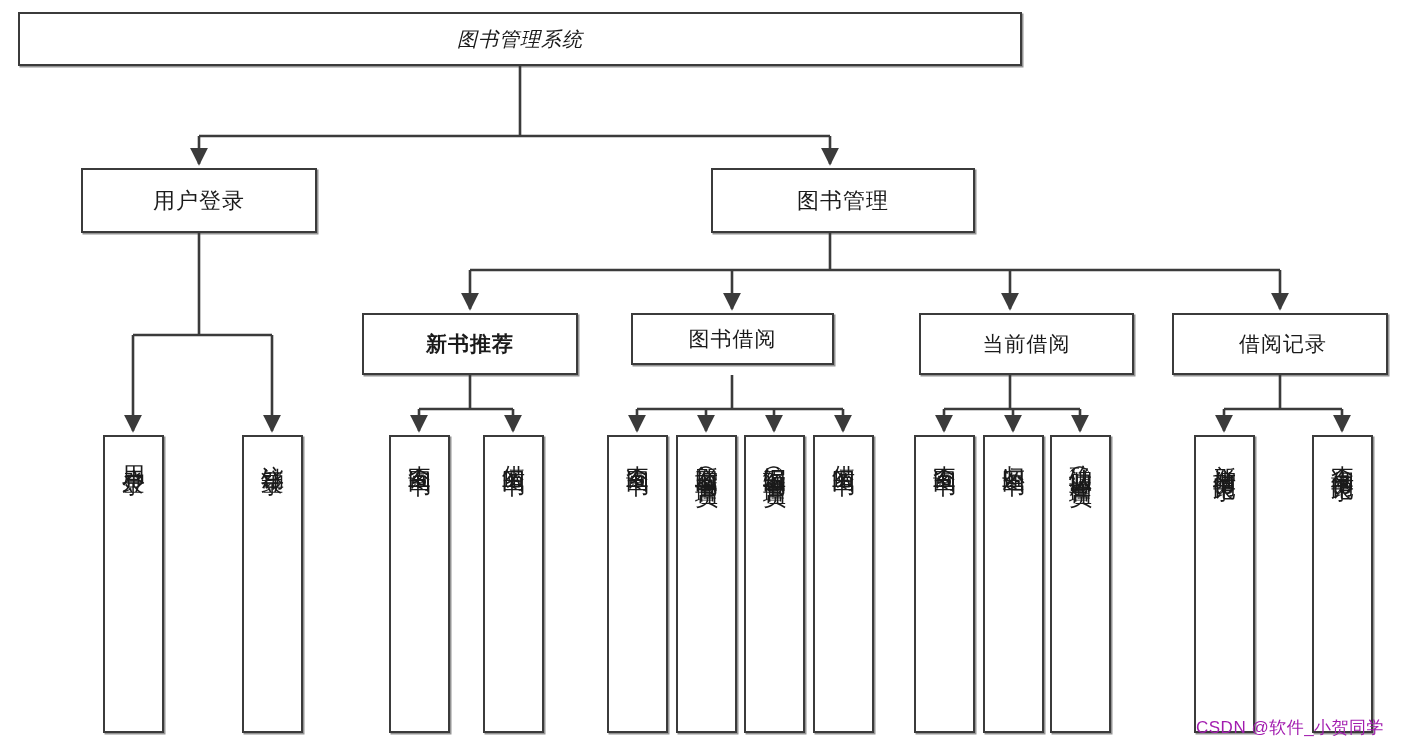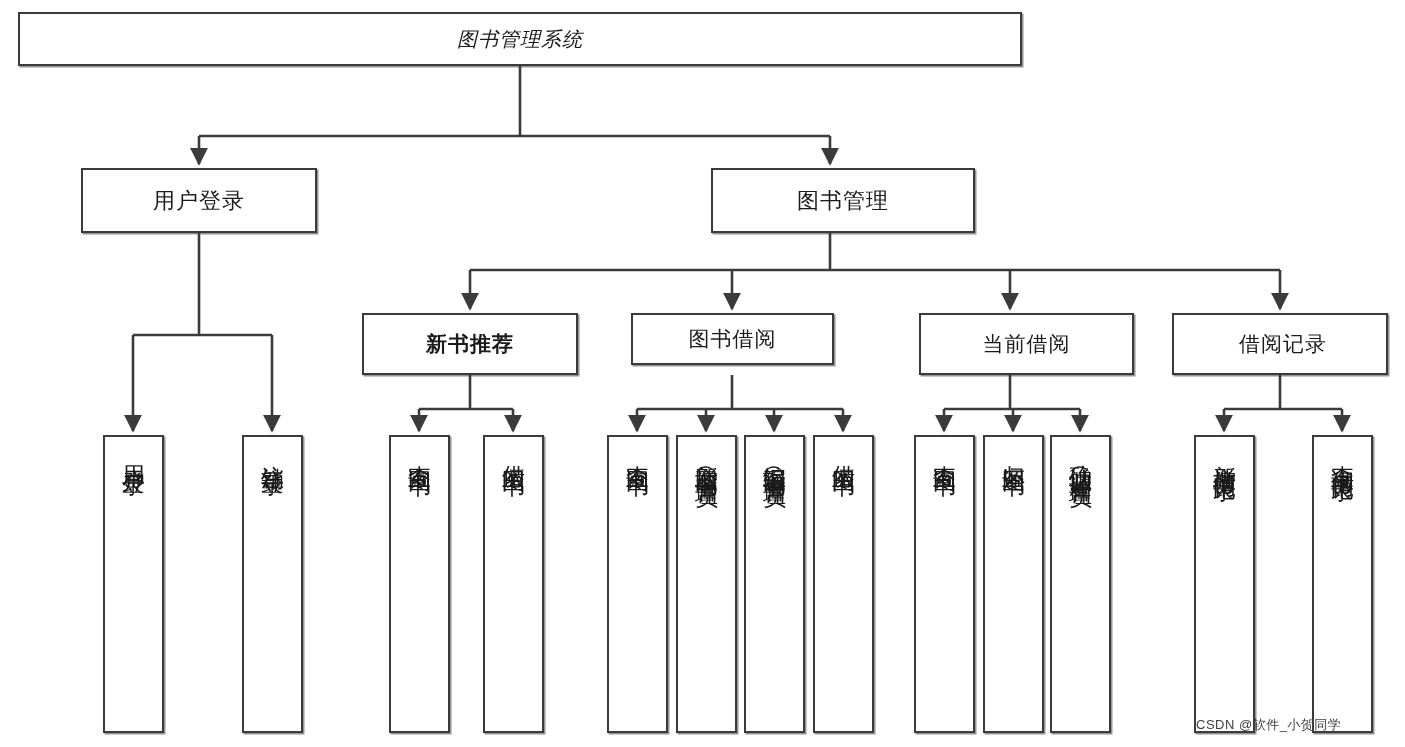--- a/index.html
+++ b/index.html
@@ -51,22 +51,22 @@
     writing-mode:vertical-rl;
     text-orientation:upright;
     font-size:23px;
     line-height:1.18;
     letter-spacing:3px;
     white-space:nowrap;
     height:auto;
   }
   .watermark{
     position:absolute;
-    font-size:13px;
-    color:#404040;
+    font-size:17px;
+    color:#a21caf;
     letter-spacing:0.5px;
     white-space:nowrap;
     user-select:none;
   }
 </style>
 </head>
 <body>
 
 <div id="canvas">
 

